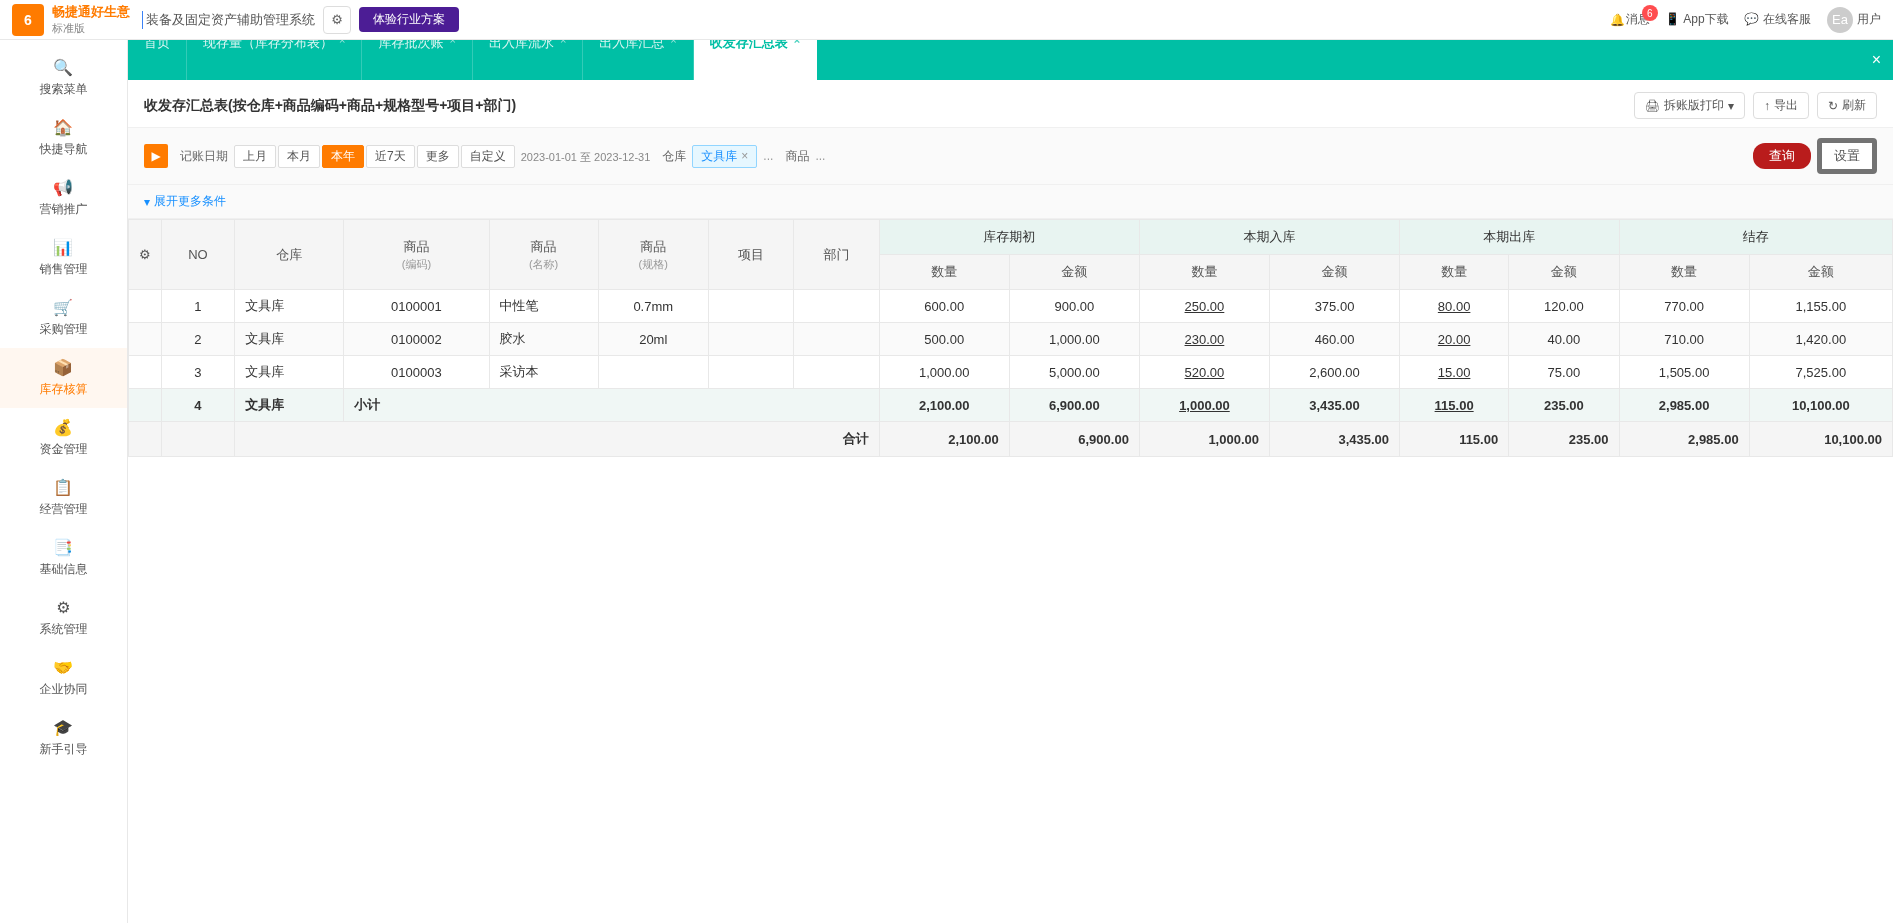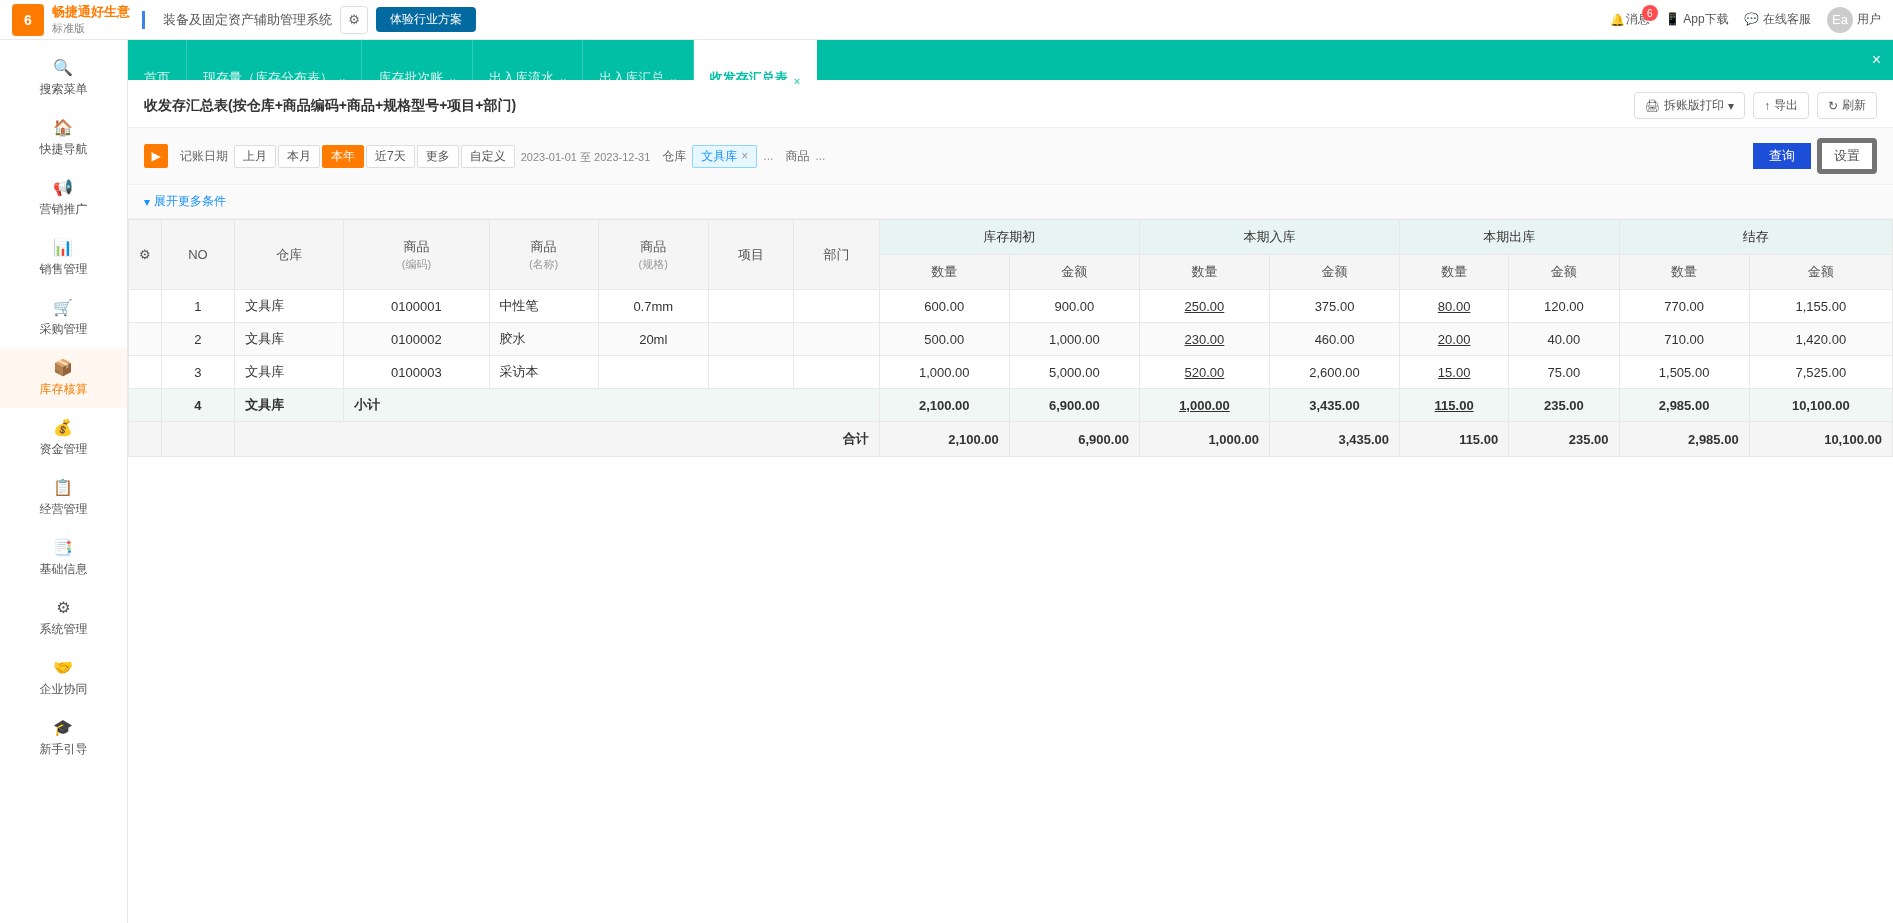--- a/index.html
+++ b/index.html
@@ -5,43 +5,43 @@
     * { box-sizing: border-box; margin: 0; padding: 0; }
     body { font-family: "Microsoft YaHei", "PingFang SC", sans-serif; font-size: 13px; background: #f0f2f5; color: #333; display: flex; flex-direction: column; height: 923px; overflow: hidden; }
 
     
     .top-bar { height: 40px; background: #fff; display: flex; align-items: center; padding: 0 12px; border-bottom: 1px solid #e8e8e8; justify-content: space-between; }
     .top-bar-left { display: flex; align-items: center; gap: 8px; }
     .top-bar-logo { width: 32px; height: 32px; background: #ff7b00; border-radius: 4px; display: flex; align-items: center; justify-content: center; color: #fff; font-weight: bold; font-size: 14px; }
     .top-bar-brand { font-size: 12px; color: #333; }
     .top-bar-brand div:first-child { font-size: 13px; font-weight: bold; color: #ff7b00; }
     .top-bar-brand div:last-child { font-size: 11px; color: #888; }
-    .system-name { color: #555; font-size: 13px; border-left: 3px solid #3b82f6; padding-left: 18px; margin-left: 4px; }
-    .industry-btn { background: #0369a1; color: #fff; border: none; border-radius: 4px; padding: 4px 14px; font-size: 12px; cursor: pointer; }
+    .system-name { color: #555; font-size: 13px; border-left: 1px solid #3b82f6; padding-left: 3px; margin-left: 4px; }
+    .industry-btn { background: #4c1d95; color: #fff; border: none; border-radius: 4px; padding: 4px 14px; font-size: 12px; cursor: pointer; }
     .gear-icon-wrap { width: 28px; height: 28px; border-radius: 4px; border: 1px solid #ddd; display: flex; align-items: center; justify-content: center; cursor: pointer; color: #666; }
     .top-bar-right { display: flex; align-items: center; gap: 16px; font-size: 12px; color: #555; }
     .badge-wrap { position: relative; display: inline-flex; align-items: center; }
     .badge { position: absolute; top: -6px; right: -8px; background: #ff4d4f; color: #fff; border-radius: 8px; font-size: 10px; padding: 0 4px; min-width: 16px; height: 16px; display: flex; align-items: center; justify-content: center; }
     .user-avatar { width: 26px; height: 26px; background: #ccc; border-radius: 50%; display: flex; align-items: center; justify-content: center; color: #fff; font-size: 13px; }
 
     
     .main-layout { display: flex; flex: 1; overflow: hidden; }
 
     
     .sidebar { width: 128px; background: #fff; border-right: 1px solid #e8e8e8; display: flex; flex-direction: column; padding-top: 8px; }
     .sidebar-item { display: flex; flex-direction: column; align-items: center; padding: 10px 0; cursor: pointer; color: #555; font-size: 12px; gap: 4px; }
     .sidebar-item.active { color: #ff7b00; background: #fff7f0; }
     .sidebar-icon { font-size: 16px; }
 
     
     .content-area { flex: 1; display: flex; flex-direction: column; overflow: hidden; }
 
     
     .tab-bar { height: 40px; background: #00bfa5; display: flex; align-items: center; padding: 0 0 0 0; }
-    .tab { display: flex; align-items: flex-end; padding: 0 16px; height: 53px; cursor: pointer; color: rgba(255,255,255,0.85); font-size: 13px; gap: 6px; border-right: 1px solid rgba(255,255,255,0.2); }
+    .tab { display: flex; align-items: flex-start; padding: 0 16px; height: 53px; cursor: pointer; color: rgba(255,255,255,0.85); font-size: 13px; gap: 6px; border-right: 1px solid rgba(255,255,255,0.2); }
     .tab.active { background: #fff; color: #00bfa5; font-weight: bold; }
     .tab .close-x { font-size: 11px; opacity: 0.7; }
     .tab-close-all { margin-left: auto; margin-right: 12px; color: #fff; font-size: 16px; cursor: pointer; }
 
     
     .page-content { flex: 1; background: #fff; margin: 0; overflow: hidden; display: flex; flex-direction: column; }
     .page-header { padding: 12px 16px 8px; border-bottom: 1px solid #f0f0f0; display: flex; align-items: center; justify-content: space-between; }
     .page-title { font-size: 14px; font-weight: bold; color: #333; }
     .page-actions { display: flex; align-items: center; gap: 8px; }
     .btn-print { display: flex; align-items: center; gap: 4px; padding: 4px 10px; border: 1px solid #ddd; border-radius: 4px; cursor: pointer; font-size: 12px; color: #555; background: #fff; }
@@ -55,21 +55,21 @@
     .filter-label { font-size: 12px; color: #666; }
     .date-btns { display: flex; align-items: center; gap: 2px; }
     .date-btn { padding: 2px 8px; border: 1px solid #ddd; border-radius: 2px; cursor: pointer; font-size: 12px; color: #555; background: #fff; }
     .date-btn.active { background: #ff7b00; color: #fff; border-color: #ff7b00; }
     .date-range { font-size: 11px; color: #888; margin-top: 2px; }
     .warehouse-filter { display: flex; align-items: center; gap: 6px; }
     .tag-item { display: flex; align-items: center; gap: 4px; background: #e6f7ff; border: 1px solid #91d5ff; border-radius: 2px; padding: 2px 8px; font-size: 12px; color: #1890ff; }
     .tag-close { cursor: pointer; color: #999; }
     .more-btn { color: #999; cursor: pointer; font-size: 12px; }
     .goods-filter { display: flex; align-items: center; gap: 6px; }
-    .search-btn { background: #1d4ed8; color: #fff; border: none; border-radius: 0; padding: 4px 16px; font-size: 13px; cursor: pointer; }
+    .search-btn { background: #b91c1c; color: #fff; border: none; border-radius: 12px; padding: 4px 16px; font-size: 13px; cursor: pointer; }
     .setting-btn { background: #fff; color: #555; border: 5px solid #737373; border-radius: 4px; padding: 4px 12px; font-size: 13px; cursor: pointer; }
     .expand-btn { display: flex; align-items: center; gap: 4px; color: #1890ff; font-size: 12px; cursor: pointer; margin: 4px 0; }
 
     
     .table-wrap { flex: 1; overflow: auto; padding: 0 0 40px; position: relative; }
     table { width: 100%; border-collapse: collapse; font-size: 13px; }
     thead tr { background: #f5f5f5; }
     thead th { padding: 8px 10px; border: 1px solid #e8e8e8; text-align: center; font-weight: normal; color: #555; white-space: nowrap; }
     thead th.group-header { background: #e8f4f1; color: #333; }
     tbody tr { background: #fff; }

